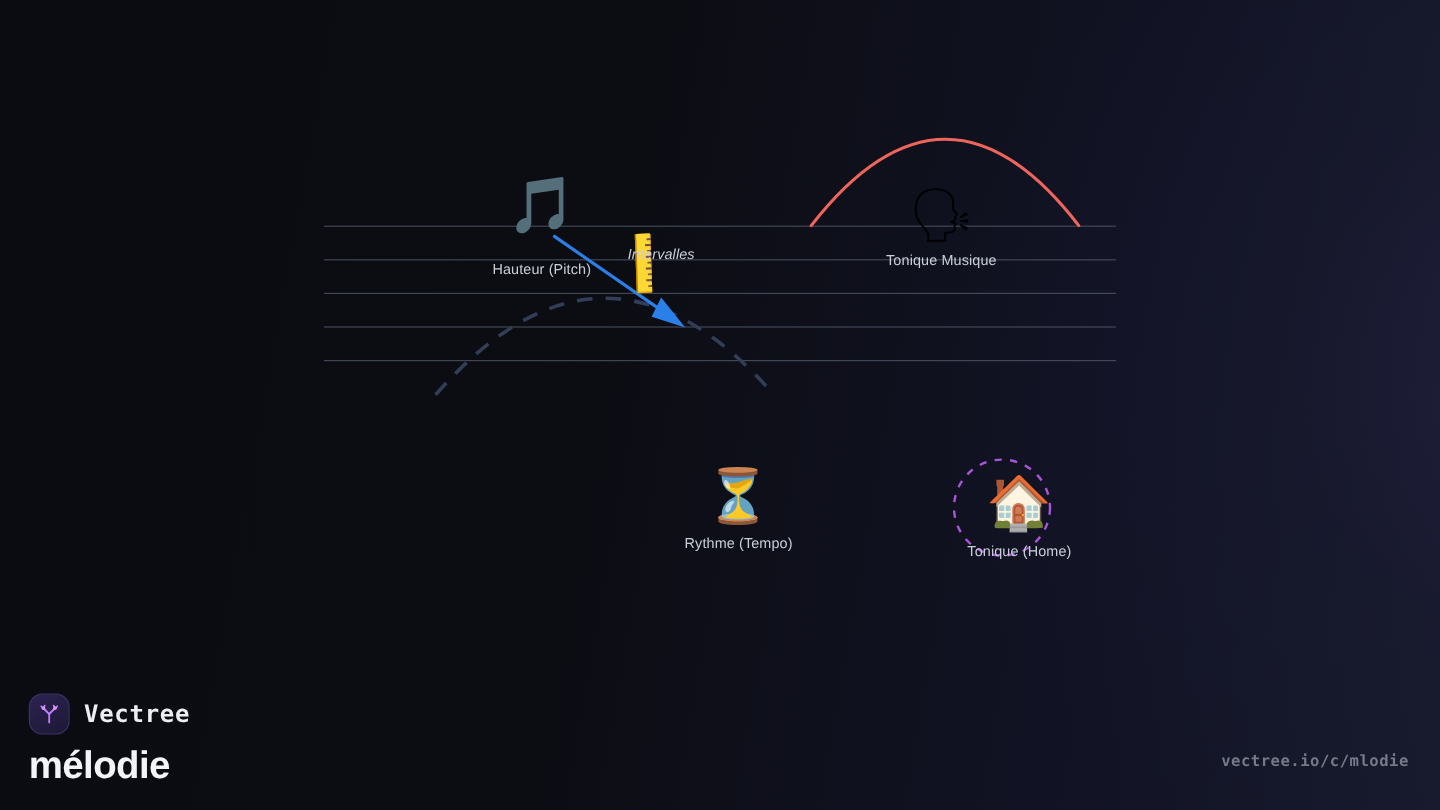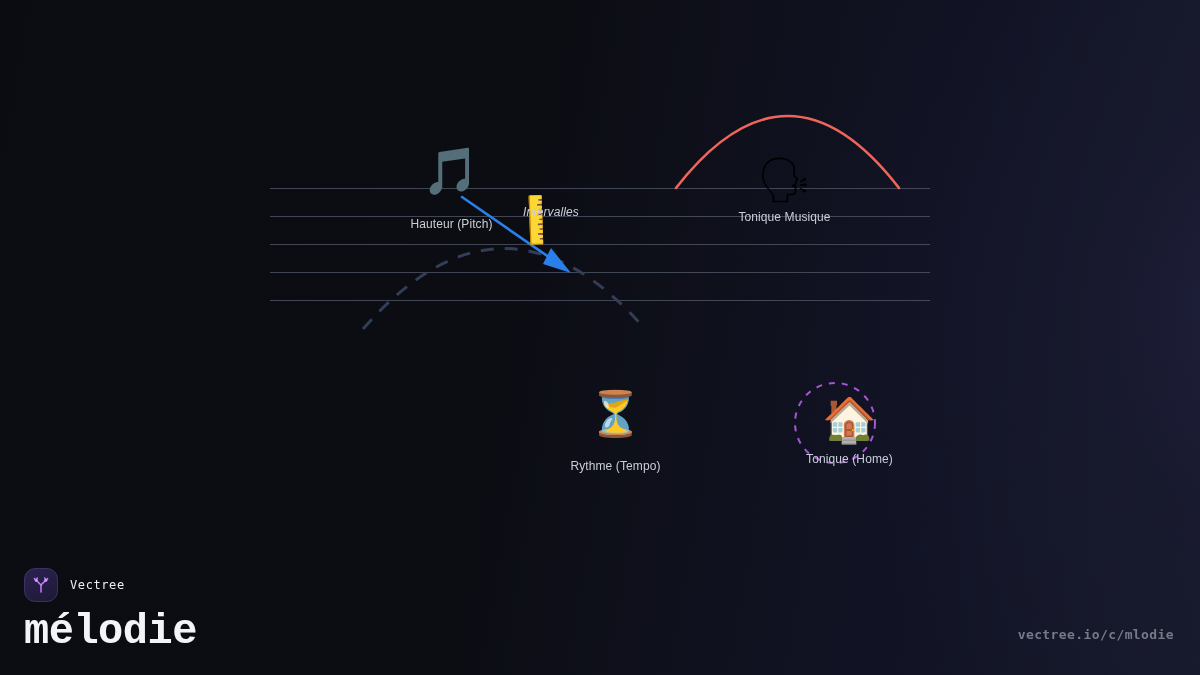--- a/index.html
+++ b/index.html
@@ -48,21 +48,21 @@
   #node-intervals { left:480px; top:205px; width:142px;font-style:italic; }
   #node-intervals .glyph { font-size:40px; height:0; visibility:hidden; }
   #node-intervals .caption { margin-top:0; }
 
   #node-phrase { left:716px; top:158px; width:137px; }
   #node-phrase .glyph { font-size:44px; }
   #node-phrase .caption { margin-top:8px; }
 
   #node-tempo  { left:547px; top:392px; width:137px; }
   #node-tempo  .glyph { font-size:44px; }
-  #node-tempo  .caption { margin-top:23px; }
+  #node-tempo  .caption { margin-top:10px; }
 
   #node-tonic  { left:781px; top:398px; width:137px; }
   #node-tonic  .glyph { font-size:44px; }
   #node-tonic  .caption { margin-top:10px; }
 
   
   #ruler {
     position:absolute; left:511px; top:200px;
     font-family:"DejaVu Sans", sans-serif;
     font-size:40px; line-height:1;
@@ -74,25 +74,25 @@
   #footer { position:absolute; left:24px; bottom:22px; }
   .brand-row { display:flex; align-items:center; gap:12px; margin-bottom:9px; }
   .brand-mark {
     width:34px; height:34px; border-radius:11px;
     background:linear-gradient(150deg,#2b2350 0%,#241d42 55%,#1d1836 100%);
     border:1px solid #3a3166;
     display:flex; align-items:center; justify-content:center;
   }
   .brand-name {
     font-family:"DejaVu Sans Mono", monospace;
-    font-size:12px; font-weight:normal; color:#eceef3; letter-spacing:.6px;
+    font-size:20px; font-weight:bold; color:#eceef3; letter-spacing:.6px;
   }
   .page-title {
-    font-family:Liberation Mono, monospace;
-    font-size:42px; font-weight:bold; color:#f3f4f8;
+    font-family:Liberation Sans, sans-serif;
+    font-size:32px; font-weight:bold; color:#f3f4f8;
     letter-spacing:-0.5px; line-height:1;
   }
   #site-url {
     position:absolute; right:26px; bottom:33px;
     font-family:"DejaVu Sans Mono", monospace;
     font-size:13px; color:#747a88; letter-spacing:.4px;font-weight:bold;
   }
 </style>
 </head>
 <body>

